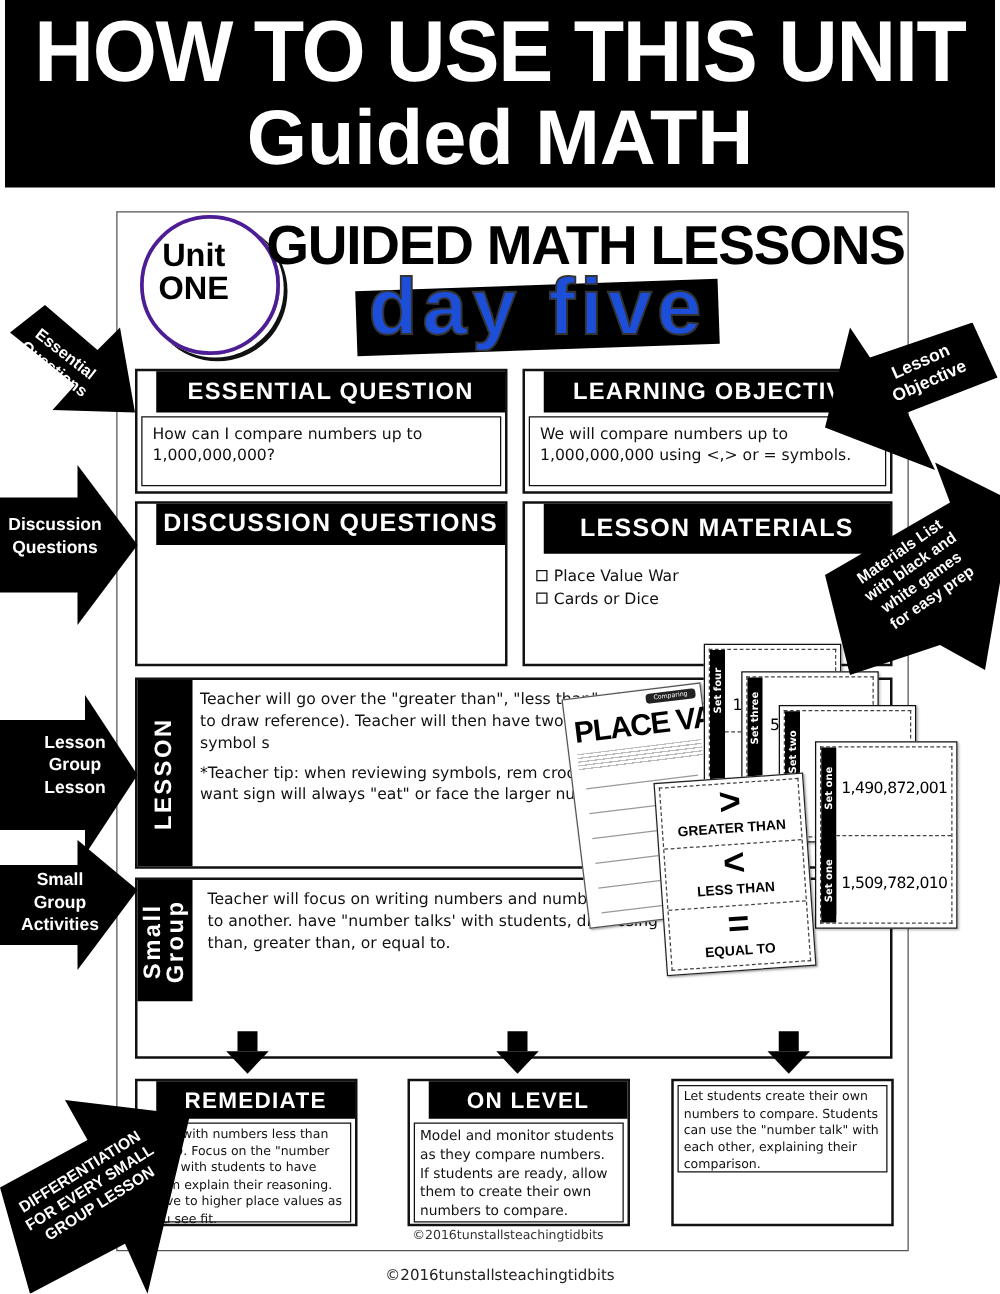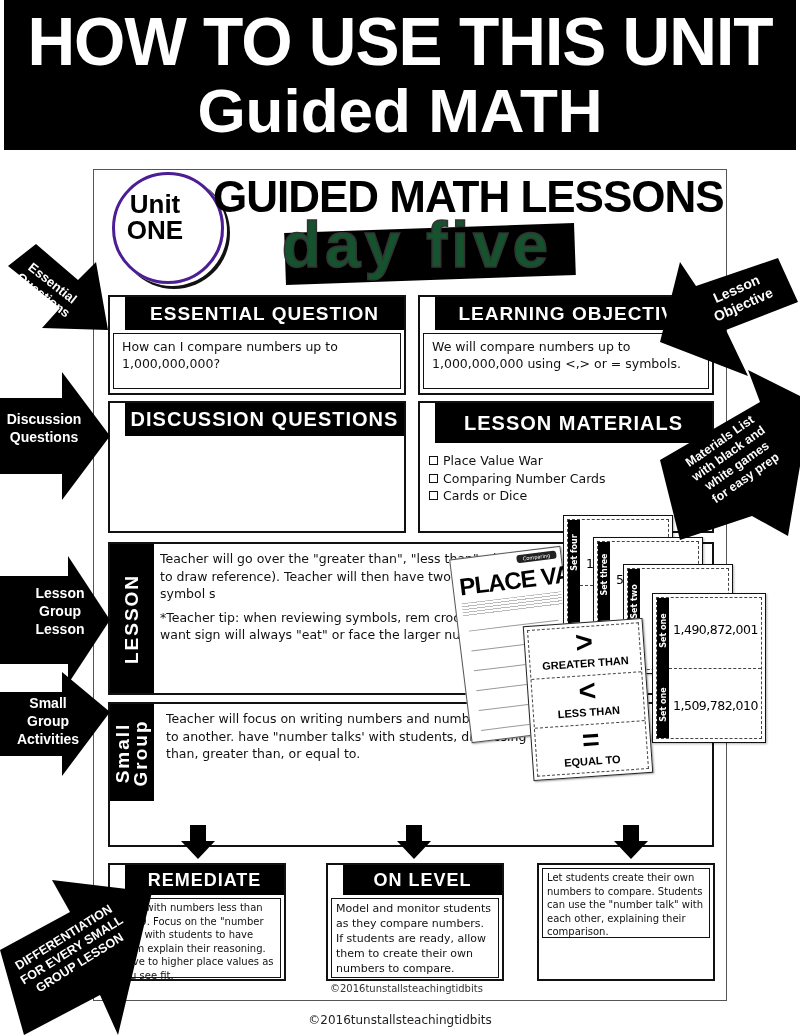--- a/index.html
+++ b/index.html
@@ -44,23 +44,23 @@
   .title-main {
     position: absolute; left: 213px; top: 172px; width: 510px;
     font-family: "Liberation Sans", sans-serif; font-weight: bold;
     font-size: 44px; letter-spacing: -1px; color: #000; white-space: nowrap;
   }
   .day-strip {
     position: absolute; left: 285px; top: 228px; width: 290px; height: 52px;
     background: #000; transform: rotate(-2deg);
   }
   .day-text {
-    position: absolute; left: 267px; top: 208px; width: 300px; text-align: center;
+    position: absolute; left: 280px; top: 208px; width: 300px; text-align: center;
     font-family: "Liberation Sans", sans-serif; font-weight: bold;
-    font-size: 64px; color: #14532d; letter-spacing: 4px;
+    font-size: 64px; color: #1d4ed8; letter-spacing: 4px;
     -webkit-text-stroke: 1.5px #333;
   }
 
   
   .box { position: absolute; border: 2px solid #111; background: #fff; }
   .box .hd {
     background: #000; color: #fff; text-align: center;
     font-family: "Liberation Sans", sans-serif; font-weight: bold;
     letter-spacing: 1px;
     margin-left: 15px;
@@ -205,24 +205,20 @@
 <div class="box b-dq">
   <div class="hd">DISCUSSION QUESTIONS</div>
 </div>
 
 <div class="box b-lm">
   <div class="hd">LESSON MATERIALS</div>
   <div class="bd">
     <div class="mi">
         <span class="cb"></span>
         <span>Place Value War</span>
-      </div>
-    <div class="mi">
-        <span class="cb"></span>
-        <span>Comparing Number Cards</span>
       </div>
     <div class="mi">
         <span class="cb"></span>
         <span>Cards or Dice</span>
       </div>
   </div>
 </div>
 
 <div class="box b-lesson">
   <div class="side-lbl">

